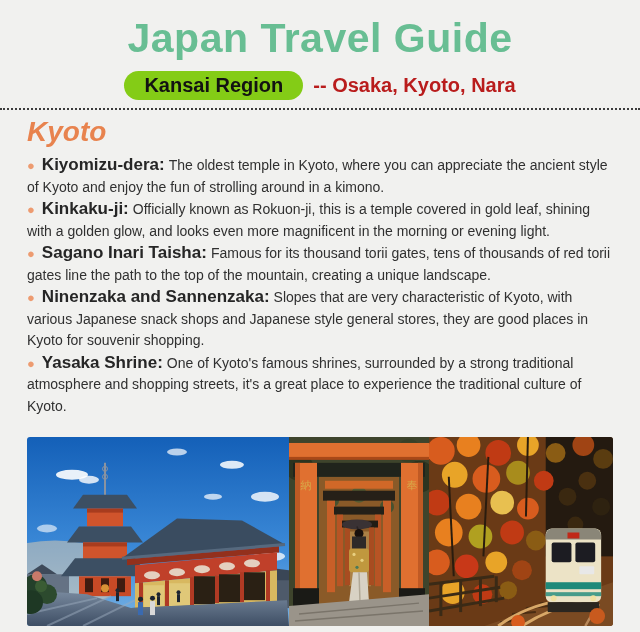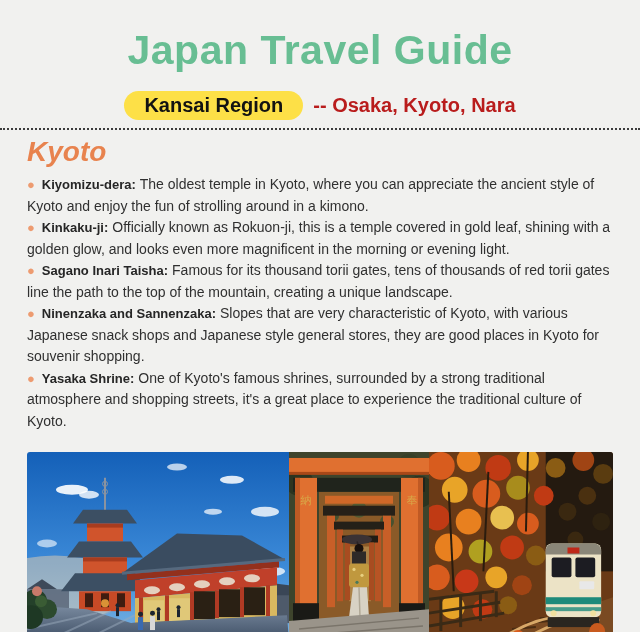--- a/index.html
+++ b/index.html
@@ -7,46 +7,46 @@
     width:640px;height:632px;overflow:hidden;
     background:#f1f1ef;
     font-family:"Liberation Sans", sans-serif;
     color:#303030;
     -webkit-font-smoothing:antialiased;
   }
   
   .header{padding-top:10px;text-align:center;}
   .title{
     font-size:41px;font-weight:bold;line-height:48px;
-    color:#68be93;letter-spacing:.5px;margin:16px;
+    color:#68be93;letter-spacing:.5px;margin:4px;
   }
   .subtitle-row{
     margin-top:8px;height:30px;
     display:flex;align-items:center;justify-content:center;gap:10px;
   }
   .region-badge{
-    background:#fde047;border-radius:15px;
+    background:#84cc16;border-radius:15px;
     padding:3px 20px;font-size:20px;font-weight:bold;color:#121212;
   }
   .region-suffix{font-size:20px;font-weight:bold;color:#b91c1c;}
   .divider{
     margin-top:8px;height:0;
     border-top:2px dotted #3c3c3c;
   }
   
   .main{padding:0 27px;}
   .section-heading{
     margin:6px 0 6px 0;
     font-size:28px;font-weight:bold;font-style:italic;
     color:#e8834e;
   }
   .item{font-size:14px;line-height:21.5px;color:#303030;}
   .bullet{color:#ed9b70;font-size:13px;margin-right:7px;}
   .bullet::before{content:"●";}
-  .item strong{font-size:13px;font-weight:bold;color:#262626;margin-right:4px;}
+  .item strong{font-size:17px;font-weight:bold;color:#262626;margin-right:4px;}
   
   .photos{
     margin-top:20px;height:189px;width:586px;
     display:flex;border-radius:3px;overflow:hidden;
   }
   .photo{height:100%;}
   .photo svg{display:block;width:100%;height:100%;}
   .photo-1{width:262px;}
   .photo-2{width:140px;}
   .photo-3{width:184px;}

